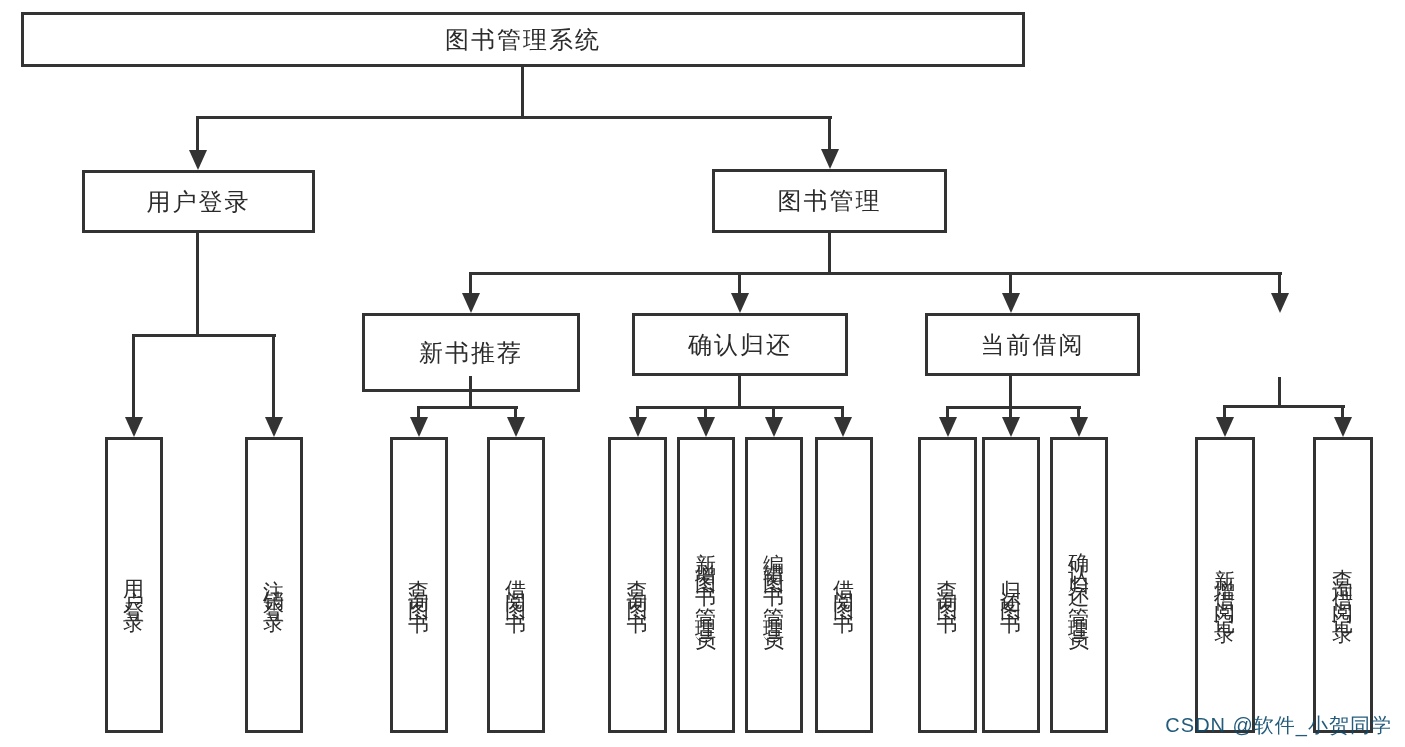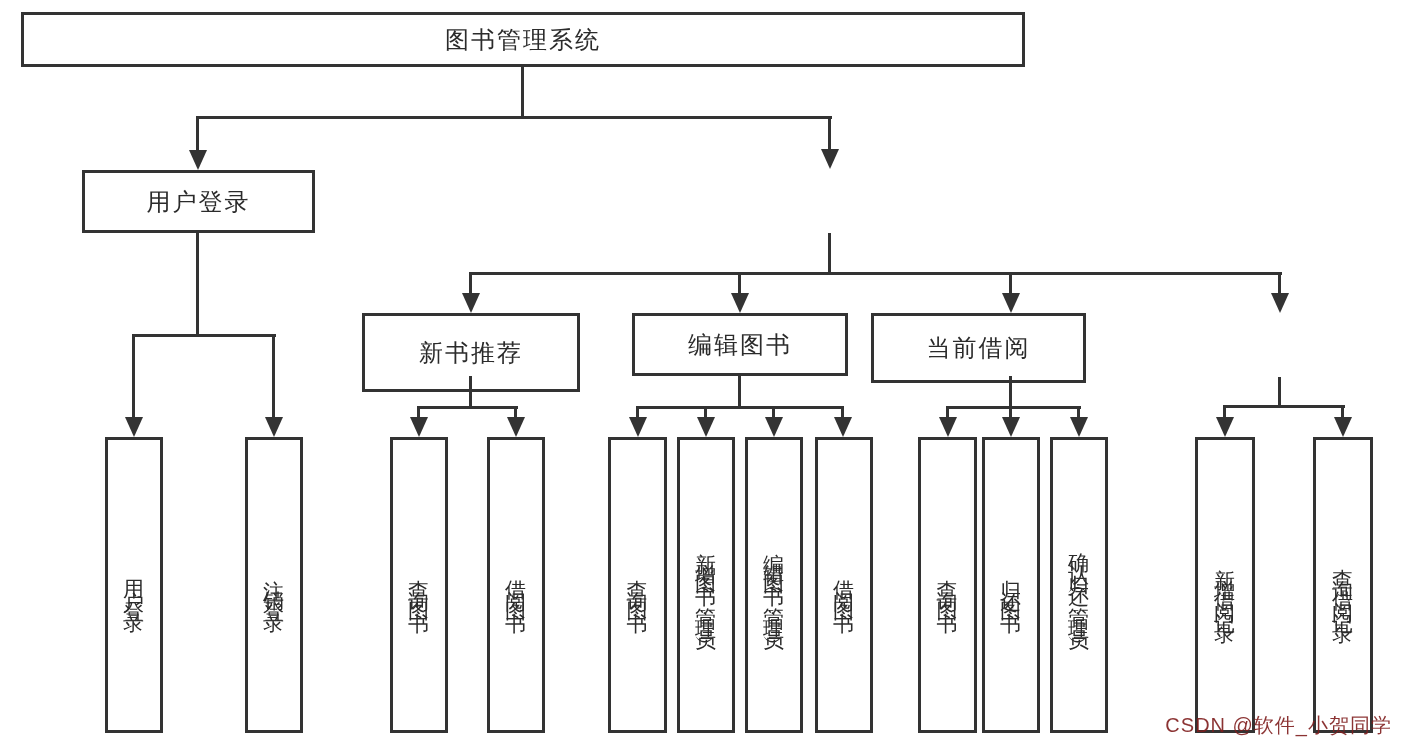--- a/index.html
+++ b/index.html
@@ -18,21 +18,21 @@
     font-size:21px;letter-spacing:11px;line-height:1;color:#2b2b2b;white-space:nowrap;
   }
   .hline{position:absolute;height:3px;background:#333333;}
   .vline{position:absolute;width:3px;background:#333333;}
   .arrow{
     position:absolute;width:0;height:0;
     border-left:9px solid transparent;border-right:9px solid transparent;
     border-top:20px solid #333333;
   }
   .watermark{
-    position:absolute;right:13px;top:712px;font-size:20px;color:#7f1d1d;
+    position:absolute;right:13px;top:712px;font-size:20px;color:#0c4a6e;
     letter-spacing:1px;z-index:5;opacity:.9;white-space:nowrap;
   }
 </style>
 </head>
 <body>
 
 <div class="canvas">
 
   <div class="box" style="left:21px;top:12px;width:1004px;height:55px">
     <span class="hl">图书管理系统</span>
@@ -40,20 +40,23 @@
 
   <div class="vline" style="left:521px;top:67px;height:52px"></div>
   <div class="hline" style="left:196px;top:116px;width:636px"></div>
   <div class="vline" style="left:196px;top:116px;height:36px"></div>
   <div class="arrow" style="left:189px;top:150px"></div>
   <div class="vline" style="left:828px;top:116px;height:36px"></div>
   <div class="arrow" style="left:821px;top:149px"></div>
 
   <div class="box" style="left:82px;top:170px;width:233px;height:63px">
     <span class="hl">用户登录</span>
+  </div>
+  <div class="box" style="left:712px;top:169px;width:235px;height:64px">
+    <span class="hl">图书管理</span>
   </div>
 
   <div class="vline" style="left:196px;top:233px;height:104px"></div>
   <div class="hline" style="left:132px;top:334px;width:144px"></div>
   <div class="vline" style="left:132px;top:334px;height:84px"></div>
   <div class="arrow" style="left:125px;top:417px"></div>
   <div class="vline" style="left:272px;top:334px;height:84px"></div>
   <div class="arrow" style="left:265px;top:417px"></div>
 
   <div class="vline" style="left:828px;top:233px;height:42px"></div>
@@ -64,23 +67,23 @@
   <div class="arrow" style="left:731px;top:293px"></div>
   <div class="vline" style="left:1009px;top:272px;height:22px"></div>
   <div class="arrow" style="left:1002px;top:293px"></div>
   <div class="vline" style="left:1278px;top:272px;height:22px"></div>
   <div class="arrow" style="left:1271px;top:293px"></div>
 
   <div class="box" style="left:362px;top:313px;width:218px;height:79px">
     <span class="hl">新书推荐</span>
   </div>
   <div class="box" style="left:632px;top:313px;width:216px;height:63px">
-    <span class="hl">编辑图书</span>
+    <span class="hl">确认归还</span>
   </div>
-  <div class="box" style="left:871px;top:313px;width:215px;height:70px">
+  <div class="box" style="left:925px;top:313px;width:215px;height:63px">
     <span class="hl">当前借阅</span>
   </div>
 
   <div class="vline" style="left:469px;top:376px;height:33px"></div>
   <div class="hline" style="left:417px;top:406px;width:101px"></div>
   <div class="vline" style="left:417px;top:406px;height:13px"></div>
   <div class="arrow" style="left:410px;top:417px"></div>
   <div class="vline" style="left:514px;top:406px;height:13px"></div>
   <div class="arrow" style="left:507px;top:417px"></div>
 

